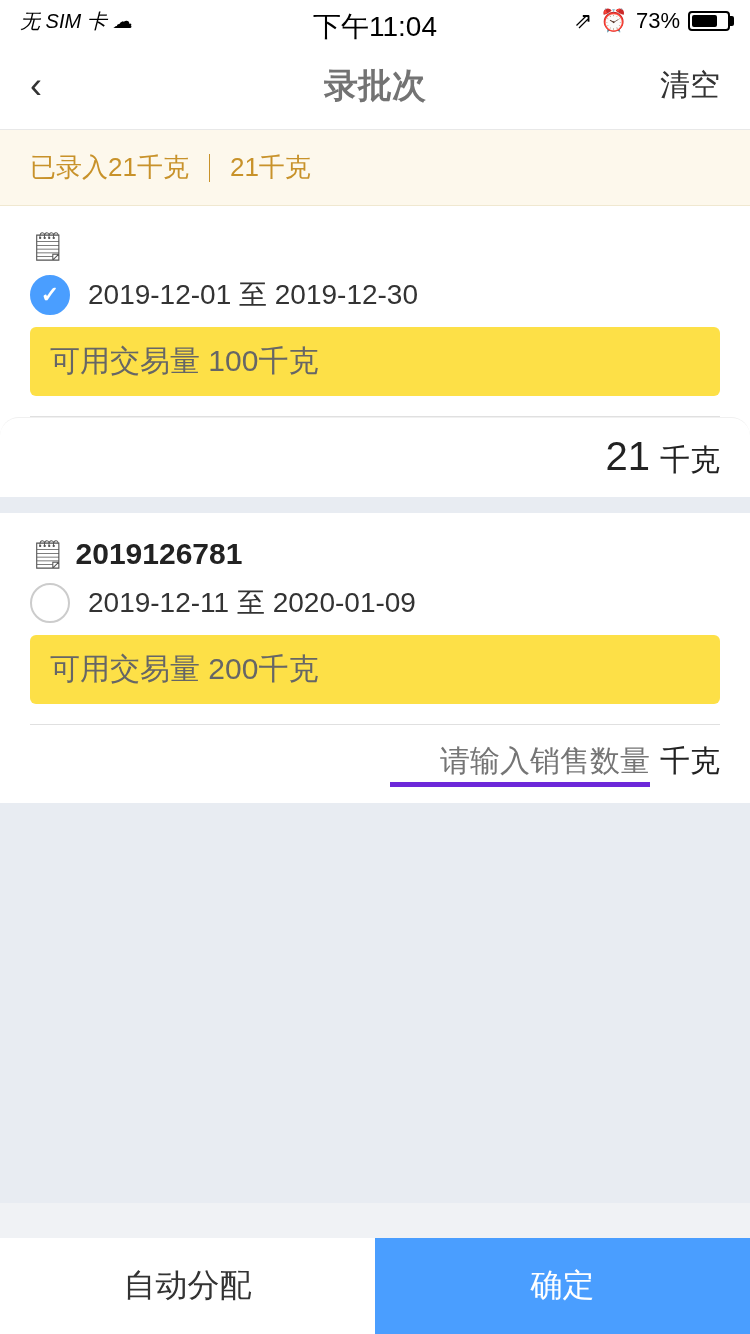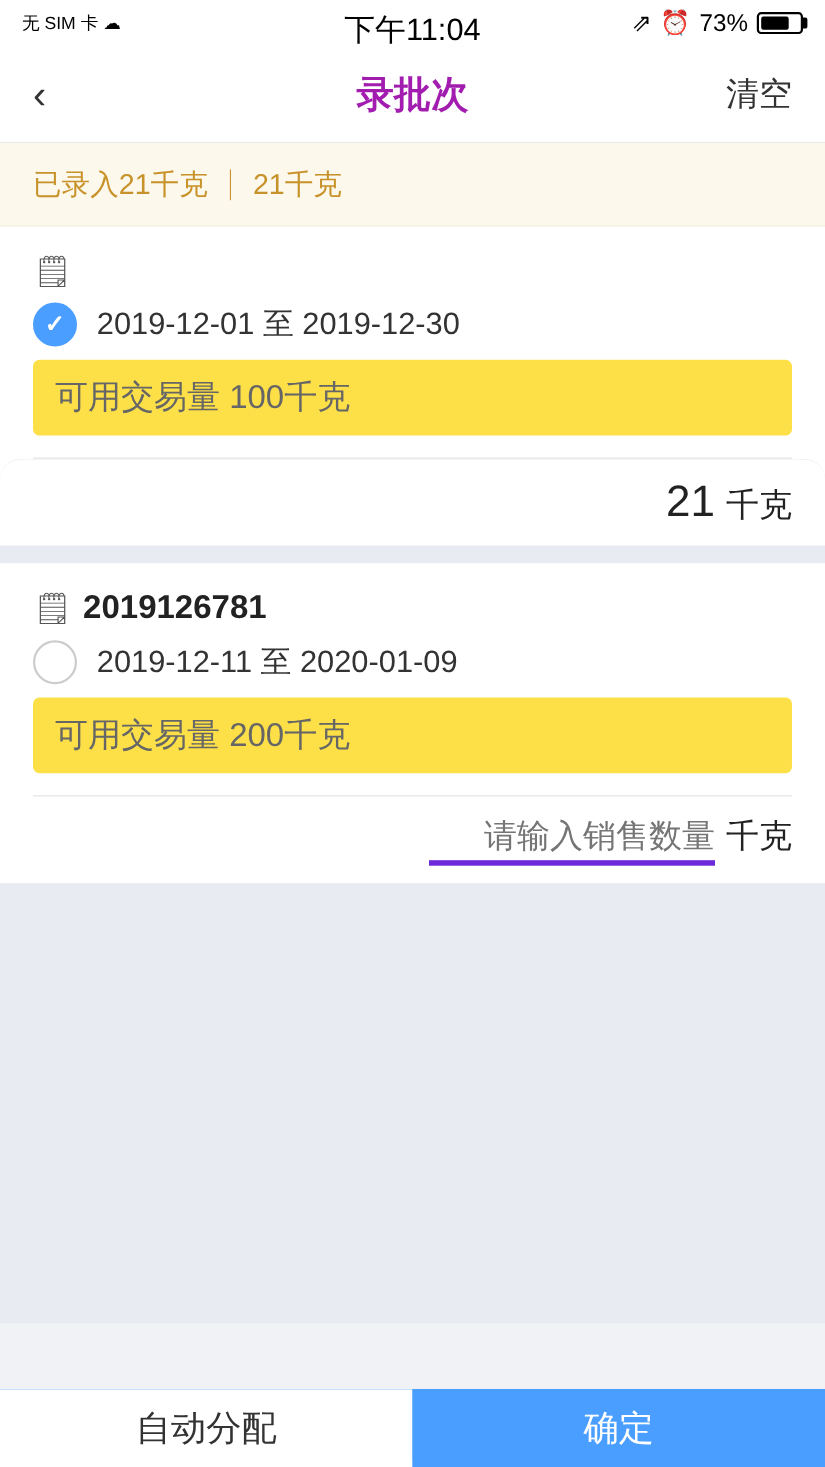--- a/index.html
+++ b/index.html
@@ -21,22 +21,23 @@
       display: flex;
       align-items: center;
       justify-content: space-between;
       padding: 0 20px;
       font-size: 24px;
     }
     .status-left {
       display: flex;
       align-items: center;
       gap: 8px;
-      font-size: 16px;
+      font-size: 20px;
       color: #000;
+      font-style: italic;
     }
     .status-center {
       font-size: 28px;
       font-weight: 500;
       color: #000;
       position: absolute;
       left: 50%;
       transform: translateX(-50%);
       top: 8px;
     }
@@ -88,21 +89,21 @@
     }
     .nav-back {
       font-size: 36px;
       color: #333;
       cursor: pointer;
       width: 60px;
     }
     .nav-title {
       font-size: 34px;
       font-weight: 600;
-      color: #a21caf;
+      color: #737373;
     }
     .nav-clear {
       font-size: 30px;
       color: #333;
       cursor: pointer;
     }
 
     
     .summary-bar {
       background: #fdf8ec;
@@ -246,21 +247,21 @@
       flex: 1;
       min-height: 400px;
     }
 
     
     .bottom-bar {
       position: fixed;
       bottom: 0;
       left: 0;
       width: 750px;
-      height: 71px;
+      height: 96px;
       display: flex;
     }
     .btn-auto {
       flex: 1;
       background: #fff;
       border: none;
       font-size: 32px;
       color: #333;
       cursor: pointer;
       display: flex;

